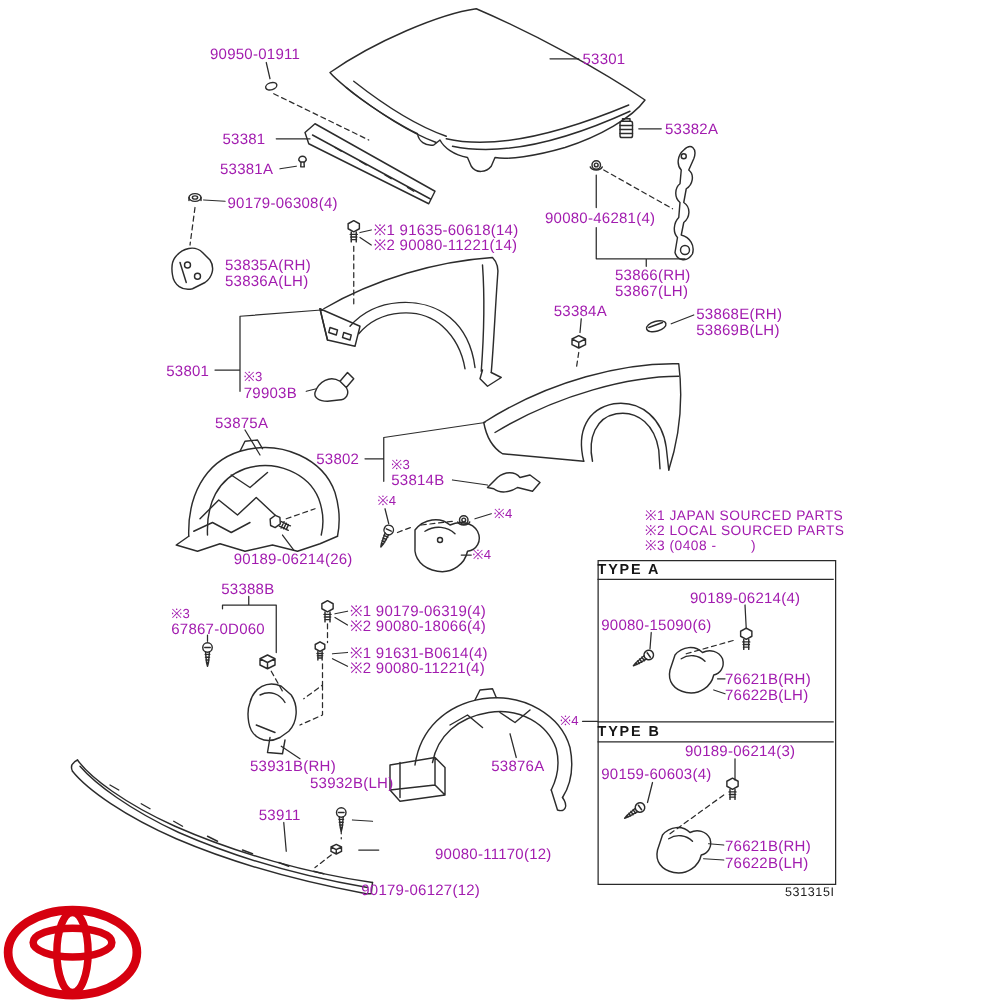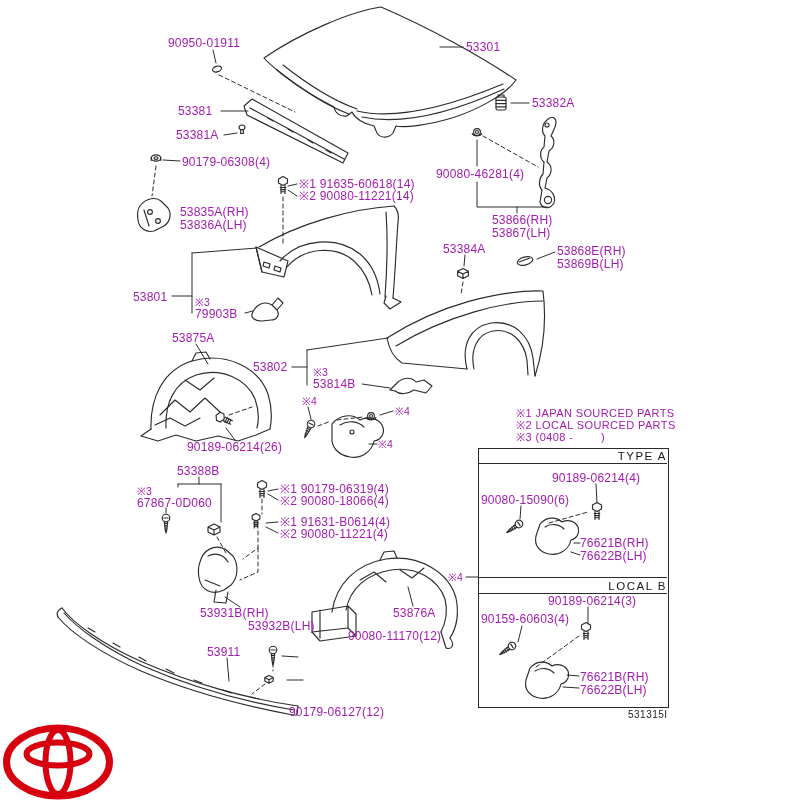--- a/index.html
+++ b/index.html
@@ -5,21 +5,21 @@
   html,body{margin:0;padding:0;background:#fff;}
   .canvas{position:relative;width:800px;height:800px;background:#ffffff;overflow:hidden;
           font-family:"Liberation Sans", sans-serif;color:#141414;}
   .art{position:absolute;left:0;top:0;z-index:1;}
   .lbl{position:absolute;z-index:3;font-size:12px;line-height:12px;white-space:pre;
        color:#a21caf;letter-spacing:.2px;}
   .sm{font-size:10.5px;line-height:11px;}
   .note{font-size:11px;line-height:12px;letter-spacing:.4px;}
   .typebox{position:absolute;z-index:2;border:1.5px solid #2a2a2a;background:transparent;}
   .typehead{position:absolute;z-index:2;border-bottom:1.2px solid #2a2a2a;display:flex;
-            align-items:center;justify-content:flex-end;font-size:11.5px;letter-spacing:1.5px;color:#161616;}
+            align-items:center;justify-content:flex-start;font-size:11.5px;letter-spacing:1.5px;color:#161616;font-weight:bold;}
   .typehead.bandb{border-top:1.2px solid #2a2a2a;}
   .code{position:absolute;z-index:3;font-size:10px;color:#222;letter-spacing:.5px;}
   .footer{position:absolute;z-index:3;left:356px;top:741px;font-size:42px;line-height:44px;
           color:#0c0c0c;letter-spacing:.5px;white-space:pre;}
   .logo{position:absolute;z-index:3;left:2px;top:723px;}
   svg *{vector-effect:non-scaling-stroke;}
 </style>
 </head>
 <body>
 
@@ -220,21 +220,21 @@
       <path d="M549,523 L588,512"></path>
       <path d="M536,667 L579,636"></path>
     </g>
   </svg>
 
   <div class="typebox" style="left:478px;top:448px;width:189px;height:258px;"></div>
   <div class="typehead" style="left:478px;top:448px;width:189px;height:15px;">
     <span>TYPE A</span>
   </div>
   <div class="typehead bandb" style="left:478px;top:577px;width:189px;height:15px;">
-    <span>LOCAL B</span>
+    <span>TYPE B</span>
   </div>
 
   <div class="lbl" style="left:168px;top:37px;">90950-01911</div>
   <div class="lbl" style="left:466px;top:41px;text-align:center;">53301</div>
   <div class="lbl" style="left:178px;top:105px;">53381</div>
   <div class="lbl" style="left:176px;top:129px;">53381A</div>
   <div class="lbl" style="left:182px;top:156px;">90179-06308(4)</div>
   <div class="lbl" style="left:299px;top:178px;">※1 91635-60618(14)</div>
   <div class="lbl" style="left:299px;top:190px;">※2 90080-11221(14)</div>
   <div class="lbl" style="left:532px;top:97px;">53382A</div>
@@ -262,21 +262,21 @@
   <div class="lbl" style="left:137px;top:497px;">67867-0D060</div>
   <div class="lbl" style="left:280px;top:483px;">※1 90179-06319(4)</div>
   <div class="lbl" style="left:280px;top:495px;">※2 90080-18066(4)</div>
   <div class="lbl" style="left:280px;top:516px;">※1 91631-B0614(4)</div>
   <div class="lbl" style="left:280px;top:528px;">※2 90080-11221(4)</div>
   <div class="lbl" style="left:200px;top:607px;">53931B(RH)</div>
   <div class="lbl" style="left:200px;top:620px;padding-left:48px;">53932B(LH)</div>
   <div class="lbl" style="left:393px;top:607px;">53876A</div>
   <div class="lbl sm" style="left:448px;top:572px;">※4</div>
   <div class="lbl" style="left:207px;top:646px;">53911</div>
-  <div class="lbl" style="left:300px;top:630px;padding-left:48px;">90080-11170(12)</div>
+  <div class="lbl" style="left:300px;top:677px;padding-left:48px;">90080-11170(12)</div>
   <div class="lbl" style="left:289px;top:674px;margin-top:32px;">90179-06127(12)</div>
 
   <div class="lbl note" style="left:516px;top:407px;">※1 JAPAN SOURCED PARTS</div>
   <div class="lbl note" style="left:516px;top:419px;">※2 LOCAL SOURCED PARTS</div>
   <div class="lbl note" style="left:516px;top:431px;">※3 (0408 -        )</div>
 
   <div class="lbl" style="left:552px;top:472px;">90189-06214(4)</div>
   <div class="lbl" style="left:481px;top:494px;">90080-15090(6)</div>
   <div class="lbl" style="left:580px;top:537px;">76621B(RH)</div>
   <div class="lbl" style="left:580px;top:550px;">76622B(LH)</div>

